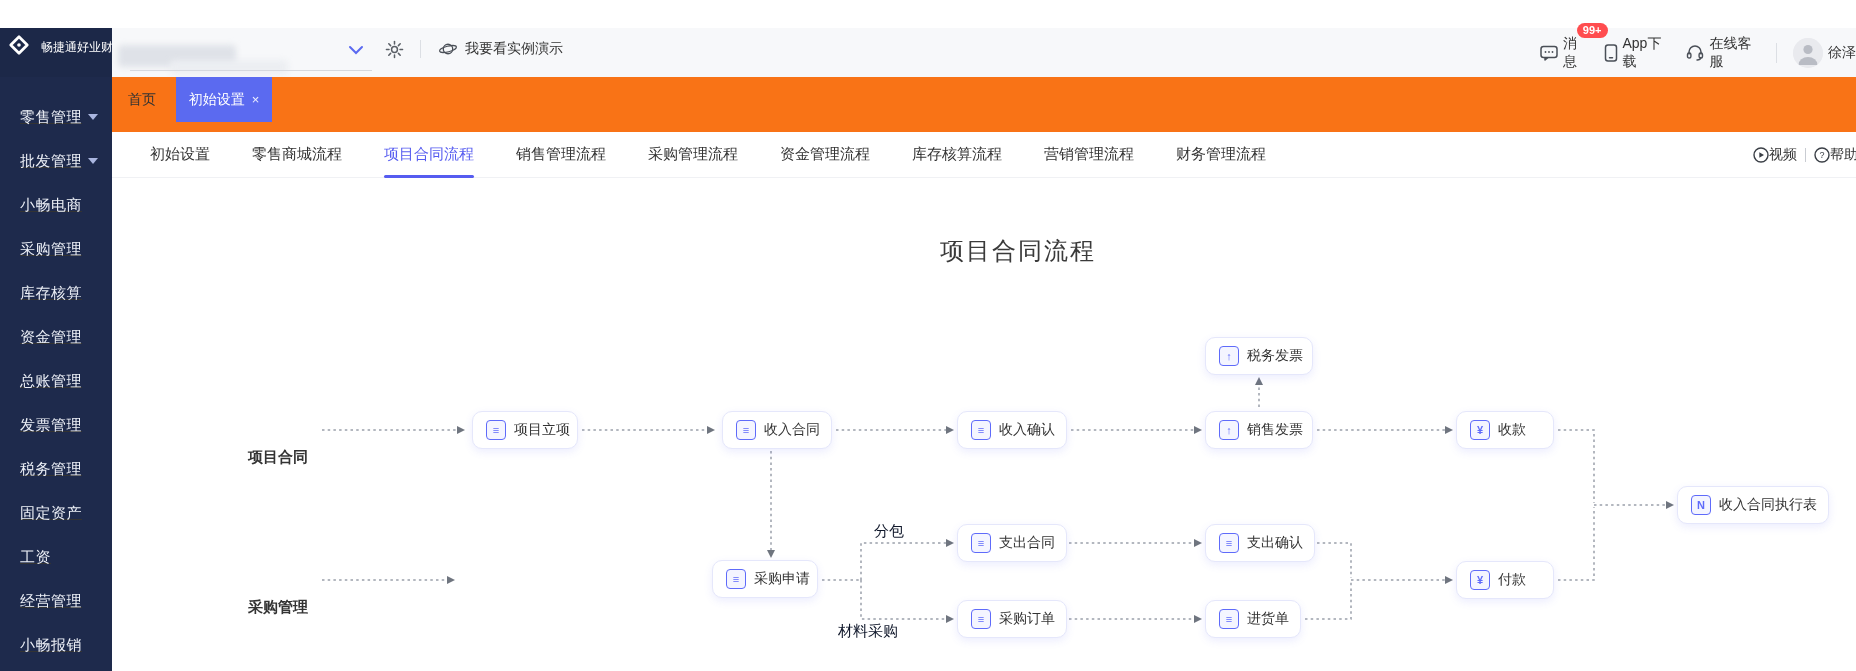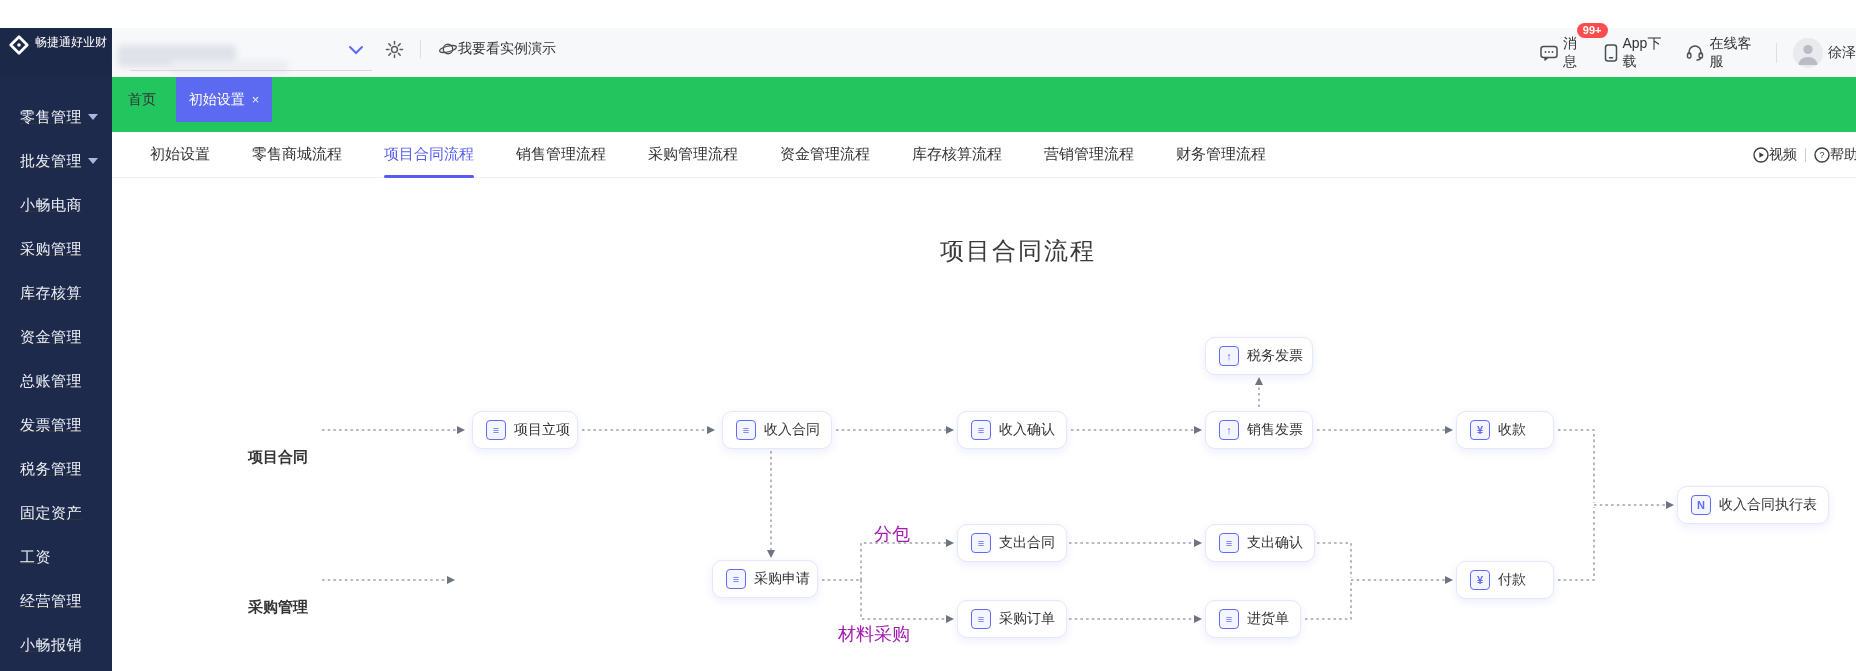--- a/index.html
+++ b/index.html
@@ -2,40 +2,40 @@
 <html><head>
 <meta charset="utf-8">
 <style>
   html,body{margin:0;padding:0;background:#ffffff;}
   body{width:1856px;height:671px;overflow:hidden;position:relative;
        font-family:"Liberation Sans","DejaVu Sans",sans-serif;color:#333;}
 
   
   .topbar{position:absolute;left:0;top:28px;width:1856px;height:49px;background:#f7f8fa;}
   .logo-block{position:absolute;left:0;top:28px;width:112px;height:49px;background:#1c2848;overflow:hidden;}
-  .logo-row{position:absolute;left:8px;top:6px;display:flex;align-items:flex-start;gap:5px;}
+  .logo-row{position:absolute;left:8px;top:6px;display:flex;align-items:flex-end;gap:11px;}
   .logo-title{color:#fff;font-size:12px;white-space:nowrap;}
   .logo-sub{position:absolute;left:8px;top:30px;color:#fff;font-size:12px;margin-top:26px;}
   .blur1{position:absolute;left:118px;top:45px;width:118px;height:22px;background:#dfe2e8;border-radius:4px;filter:blur(3px);}
   .blur2{position:absolute;left:170px;top:60px;width:118px;height:14px;background:#eceef2;border-radius:4px;filter:blur(3px);}
   .acct-underline{position:absolute;left:130px;top:70px;width:242px;height:1px;background:#d5d8de;}
   .tb-icon{display:inline-flex;align-items:center;justify-content:center;}
   .tb-chevron{position:absolute;left:348px;top:44px;}
   .tb-gear{position:absolute;left:385px;top:40px;}
   .tb-div{position:absolute;left:420px;top:40px;width:1px;height:18px;background:#dcdfe4;}
-  .tb-demo{position:absolute;left:438px;top:40px;display:flex;align-items:center;font-size:14px;color:#333;}
+  .tb-demo{position:absolute;left:438px;top:40px;display:flex;align-items:center;gap:7px;font-size:14px;color:#333;}
   .tb-right{position:absolute;left:1540px;top:28px;height:49px;display:flex;align-items:center;gap:16px;font-size:14px;color:#333;}
   .tb-item{display:flex;align-items:center;gap:5px;position:relative;cursor:pointer;}
   .badge{position:absolute;top:-12px;right:-20px;background:#ff4d4f;color:#fff;font-size:11px;line-height:15px;padding:0 6px;border-radius:8px;font-weight:bold;}
   .tb-div2{width:1px;height:20px;background:#dcdfe4;}
   .avatar{width:30px;height:30px;border-radius:50%;background:#e9eaee;display:flex;align-items:center;justify-content:center;overflow:hidden;}
   .uname{white-space:nowrap;}
 
   
-  .tabstrip{position:absolute;left:112px;top:77px;width:1744px;height:55px;background:#22c55e;}
+  .tabstrip{position:absolute;left:112px;top:77px;width:1744px;height:55px;background:#f97316;}
   .tab-home{position:absolute;left:0;top:0;width:60px;height:45px;display:flex;align-items:center;justify-content:center;font-size:14px;color:#333;cursor:pointer;}
   .tab-active{position:absolute;left:64px;top:0;width:96px;height:45px;background:#5b6af0;color:#fff;display:flex;align-items:center;justify-content:center;gap:7px;font-size:14px;cursor:pointer;}
   .tab-close{font-size:13px;opacity:.9;cursor:pointer;}
 
   
   .sidebar{position:absolute;left:0;top:77px;width:112px;height:594px;background:#1e2a4c;padding-top:18px;box-sizing:border-box;text-decoration:underline;}
   .side-item{height:44px;display:flex;align-items:center;padding-left:20px;color:#eef1f8;font-size:15px;letter-spacing:.5px;cursor:pointer;white-space:nowrap;}
   .caret{width:0;height:0;border-left:5px solid transparent;border-right:5px solid transparent;border-top:6px solid #aab6e0;margin-left:6px;}
 
   
@@ -51,21 +51,21 @@
   .dia-title{position:absolute;left:828px;top:103px;font-size:24px;color:#3a3a3a;letter-spacing:2px;}
 
   
   .edges{position:absolute;left:0;top:0;pointer-events:none;}
   .node{position:absolute;height:38px;box-sizing:border-box;border:1px solid #e5e7fb;border-radius:10px;background:#fff;
         box-shadow:0 3px 8px rgba(95,107,250,.12);display:flex;align-items:center;gap:8px;padding:0 13px;
         font-size:14px;color:#333;white-space:nowrap;cursor:pointer;}
   .node-icon{width:18px;height:18px;flex:0 0 18px;border:1.6px solid #5f6bfa;border-radius:4px;color:#5f6bfa;
              display:flex;align-items:center;justify-content:center;font-size:11px;font-weight:bold;background:#f4f5ff;}
   .row-label{position:absolute;font-size:15px;font-weight:bold;color:#333;white-space:nowrap;margin-top:28px;}
-  .branch-label{position:absolute;font-size:18px;color:#a21caf;white-space:nowrap;}
+  .branch-label{position:absolute;font-size:15px;color:#0f172a;white-space:nowrap;}
 </style>
 </head>
 <body>
 
 <div class="topbar"></div>
 
 <div class="logo-block">
   <div class="logo-row">
     <span class="tb-icon">
       <svg width="22" height="22" viewBox="0 0 24 24">

